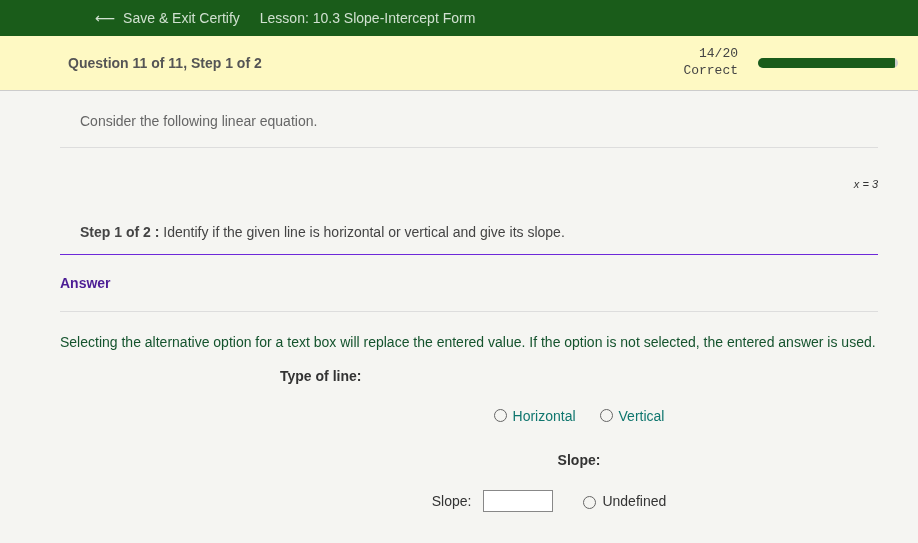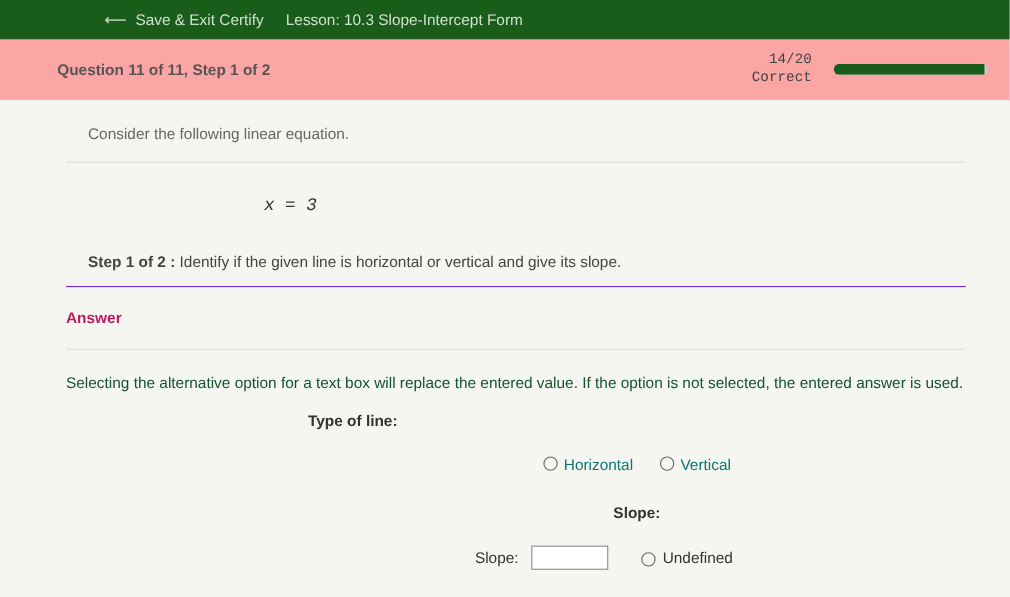--- a/index.html
+++ b/index.html
@@ -29,23 +29,23 @@
     }
     .arrow-icon {
       color: #d0e0d0;
       font-size: 14px;
     }
     .lesson-label {
       color: #d0e0d0;
       font-size: 14px;
     }
     .question-header {
-      background: #fca5a5;
+      background: #fef9c3;
       border-bottom: 1px solid #ccc;
-      padding: 10px 20px 10px 52px;
+      padding: 10px 20px 10px 68px;
       display: flex;
       align-items: center;
     }
     .question-info {
       font-size: 14px;
       font-weight: bold;
       color: #555;
       flex: 1;
     }
     .score-box {
@@ -71,40 +71,40 @@
     .content {
       padding: 4px 40px 0 60px;
     }
     .instruction {
       padding: 18px 0 18px 20px;
       font-size: 14px;
       color: #666;
       border-bottom: 1px solid #ddd;
     }
     .equation {
-      text-align: left;
+      text-align: right;
       padding: 30px 0 20px 0;
-      font-family: Liberation Mono, monospace;
+      font-family: Liberation Sans, sans-serif;
       font-style: italic;
-      font-size: 16px;
+      font-size: 11px;
       color: #333;
       padding-left: 180px;
     }
     .step-line {
       padding: 14px 0 14px 20px;
       font-size: 14px;
       color: #444;
       border-bottom: 1px solid #6d28d9;
     }
     .step-bold { font-weight: bold; }
     .answer-header {
       padding: 20px 0 20px 0;
       font-size: 14px;
       font-weight: bold;
-      color: #be185d;
+      color: #4c1d95;
       border-bottom: 1px solid #ddd;
     }
     .hint-text {
       padding: 22px 0 10px 0;
       font-size: 14px;
       color: #14532d;
     }
     .type-label {
       text-align: left;
       font-weight: bold;

